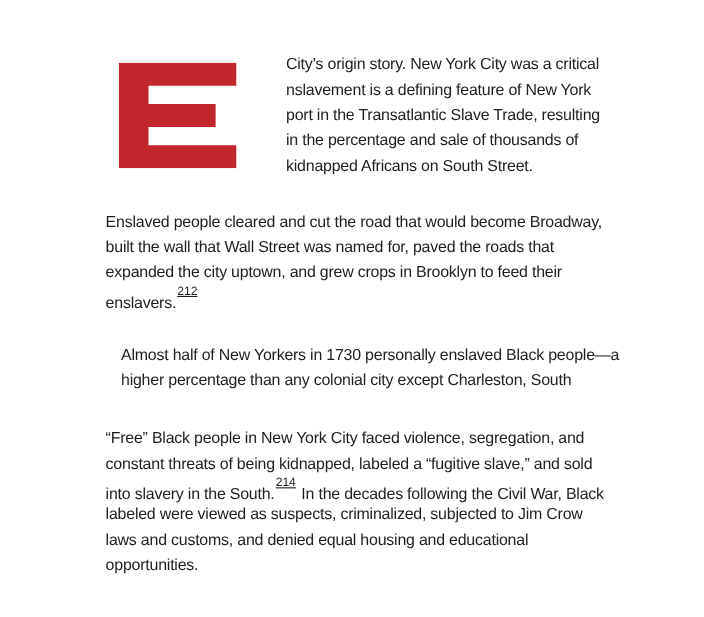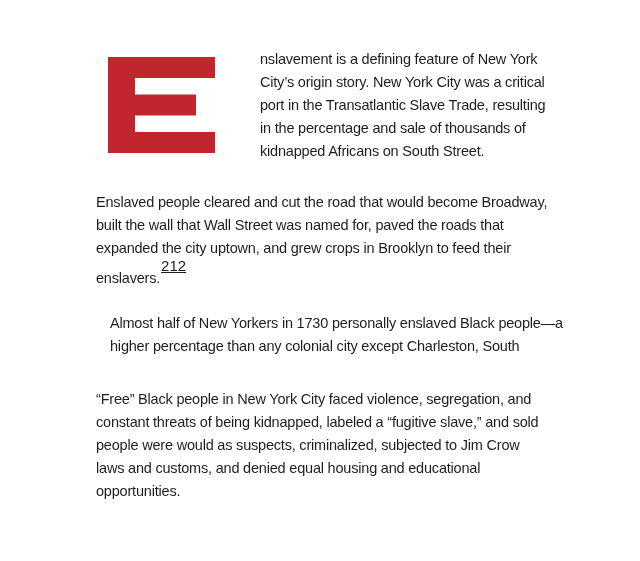--- a/index.html
+++ b/index.html
@@ -50,21 +50,21 @@
   }
   .para-1 { margin-top: 28px; }
   .para-2 { margin-top: 29px; margin-left: 14px; }
   .para-3 { margin-top: 30px; }
   .line {
     display: block;
     height: 23px;
     white-space: nowrap;
   }
   sup.footnote {
-    font-size: 15px;
+    font-size: 11px;
     letter-spacing: 0;
     position: relative;
     top: -6px;
     margin-left: 1px;
     margin-right: 5px;
     cursor: pointer;
     text-decoration: underline;
   }
 </style>
 </head>
@@ -73,22 +73,22 @@
 <div class="page">
 
   <section class="intro-row">
     <div class="dropcap">
       <span class="sr-only">E</span>
       <svg viewBox="0 0 107 96" aria-hidden="true">
         <path d="M0 0 H107 V21 H27 V37.5 H88 V58.5 H27 V75 H107 V96 H0 Z" fill="#C0262C"></path>
       </svg>
     </div>
     <p class="intro-text">
+      <span class="line">City’s origin story. New York City was a critical</span>
       <span class="line">nslavement is a defining feature of New York</span>
-      <span class="line">City’s origin story. New York City was a critical</span>
       <span class="line">port in the Transatlantic Slave Trade, resulting</span>
       <span class="line">in the percentage and sale of thousands of</span>
       <span class="line">kidnapped Africans on South Street.</span>
     </p>
   </section>
 
   <p class="para para-1">
     <span class="line">Enslaved people cleared and cut the road that would become Broadway,</span>
     <span class="line">built the wall that Wall Street was named for, paved the roads that</span>
     <span class="line">expanded the city uptown, and grew crops in Brooklyn to feed their</span>
@@ -96,18 +96,19 @@
   </p>
 
   <p class="para para-2">
     <span class="line">Almost half of New Yorkers in 1730 personally enslaved Black people—a</span>
     <span class="line">higher percentage than any colonial city except Charleston, South</span>
   </p>
 
   <p class="para para-3">
     <span class="line">“Free” Black people in New York City faced violence, segregation, and</span>
     <span class="line">constant threats of being kidnapped, labeled a “fugitive slave,” and sold</span>
-    <span class="line">people were would as suspects, criminalized, subjected to Jim Crow</span>
+    <span class="line"><span>into slavery in the South.</span><sup class="footnote">214</sup><span>In the decades following the Civil War, Black</span></span>
+    <span class="line">labeled were viewed as suspects, criminalized, subjected to Jim Crow</span>
     <span class="line">laws and customs, and denied equal housing and educational</span>
     <span class="line">opportunities.</span>
   </p>
 
 </div>
 
 </body></html>

